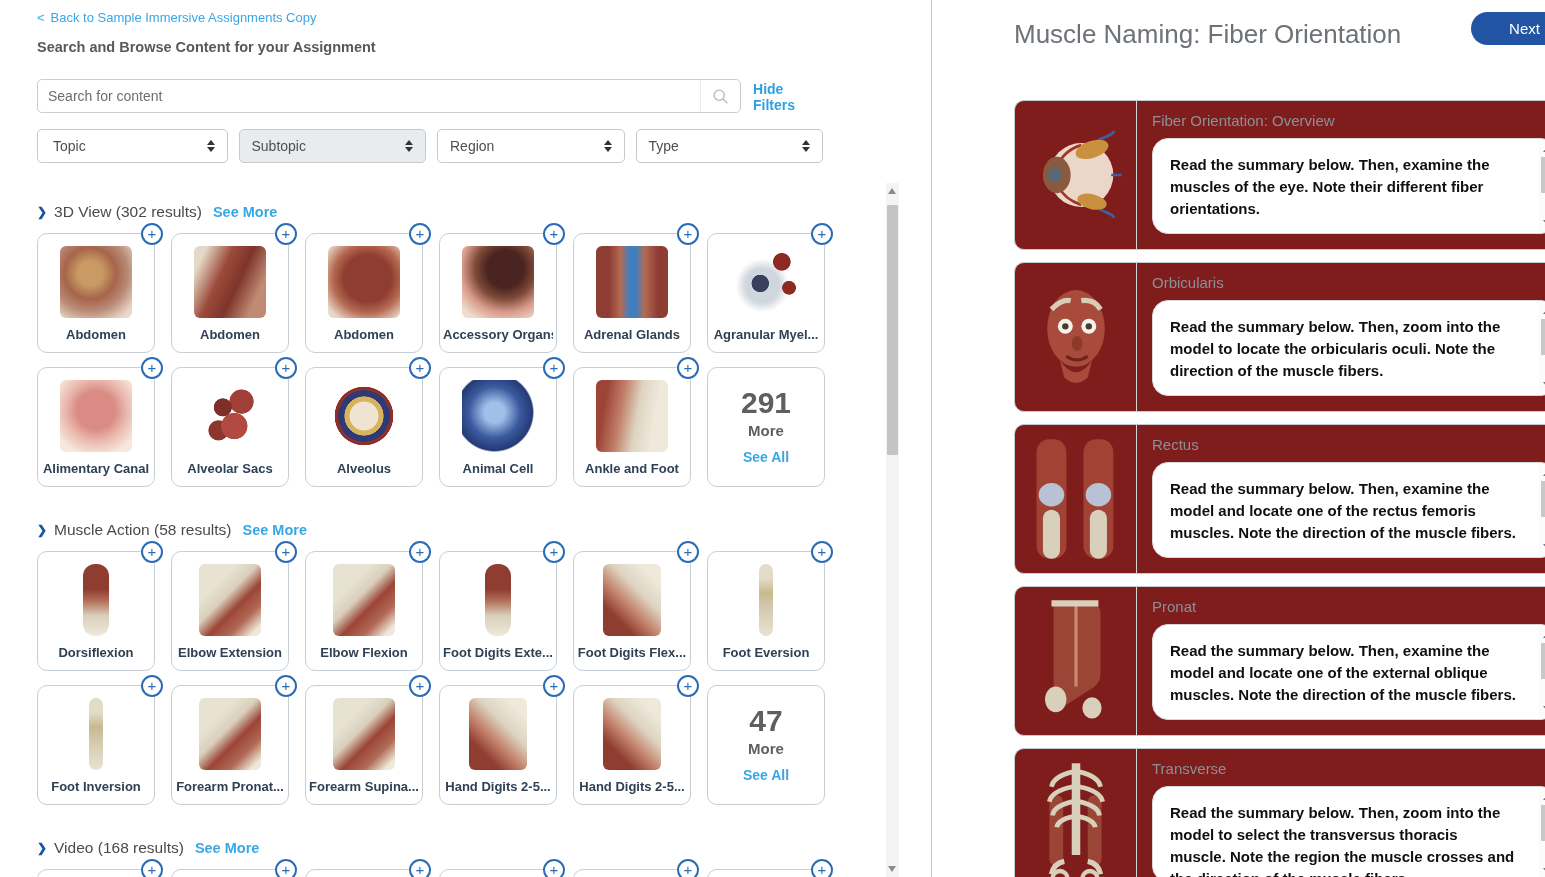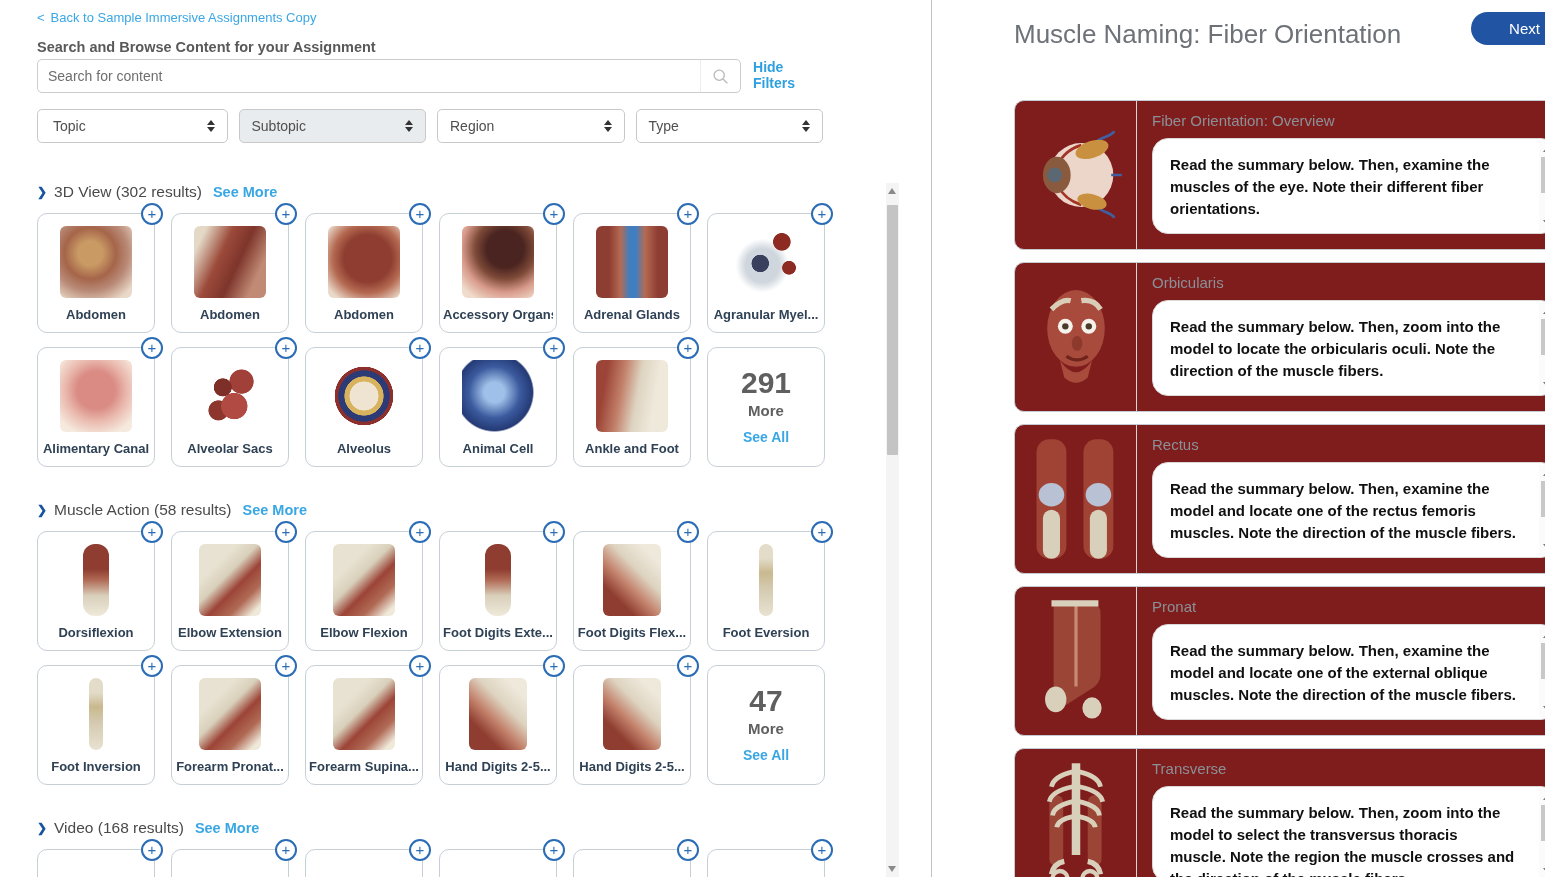--- a/index.html
+++ b/index.html
@@ -7,21 +7,21 @@
     font-family:"Liberation Sans", sans-serif; }
   .app { position:relative; width:1545px; height:877px; }
 
   
   .left-panel { position:absolute; left:0; top:0; width:931px; height:877px; overflow:hidden; background:#fff; }
   .left-content { padding:8px 0 0 37px; width:823px; }
   .back-link { display:inline-block; font-size:13px; color:#39a7e4; text-decoration:none; cursor:pointer; }
   .back-link .bchev { margin-right:6px; color:#39a7e4; }
   .page-title { margin-top:13px; font-size:14.5px; font-weight:bold; color:#595959; }
 
-  .search-row { margin-top:4px; display:flex; align-items:flex-start; }
+  .search-row { margin-top:24px; display:flex; align-items:flex-end; }
   .search-box { position:relative; width:767px; height:34px; border:1px solid #ccc; border-radius:5px; background:#fff; display:flex; align-items:center; }
   .search-box input { flex:1; height:100%; border:none; outline:none; font-size:14px; padding:0 10px; color:#333; background:transparent; font-family:inherit; }
   .search-box input::placeholder { color:#6e6e6e; }
   .search-icon-btn { width:40px; height:100%; display:flex; align-items:center; justify-content:center; cursor:pointer; border-left:1px solid #eee; }
   .hide-filters { margin-left:12px; font-size:14px; font-weight:bold; color:#2da0e0; cursor:pointer; text-decoration:none; }
 
   .filters-row { margin-top:16px; display:flex; gap:11px; }
   .filter-select { position:relative; height:34px; border:1px solid #c9c9c9; border-radius:5px; background:#fff; display:flex; align-items:center; padding:0 12px; font-size:14px; color:#4f4f4f; cursor:pointer; }
   .filter-select.disabled { background:#e9ecef; }
   .filter-select .fl { flex:1; }

